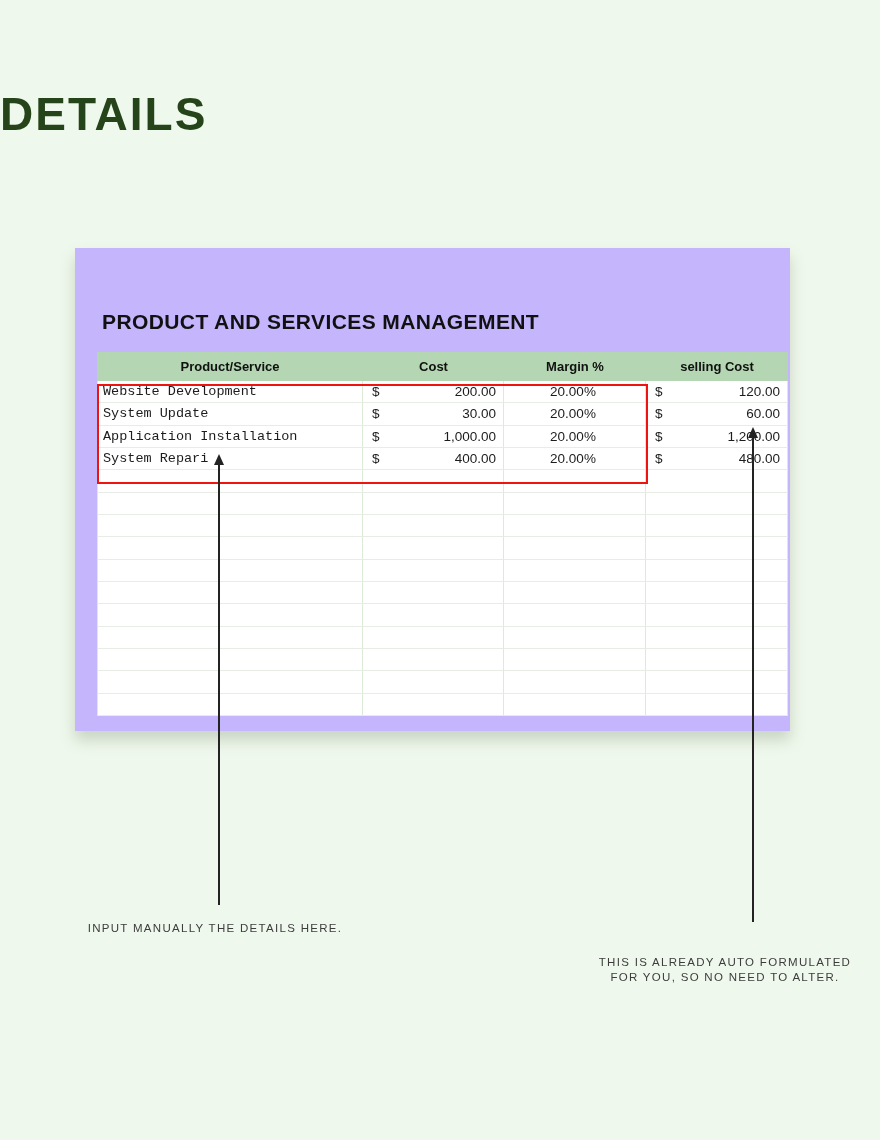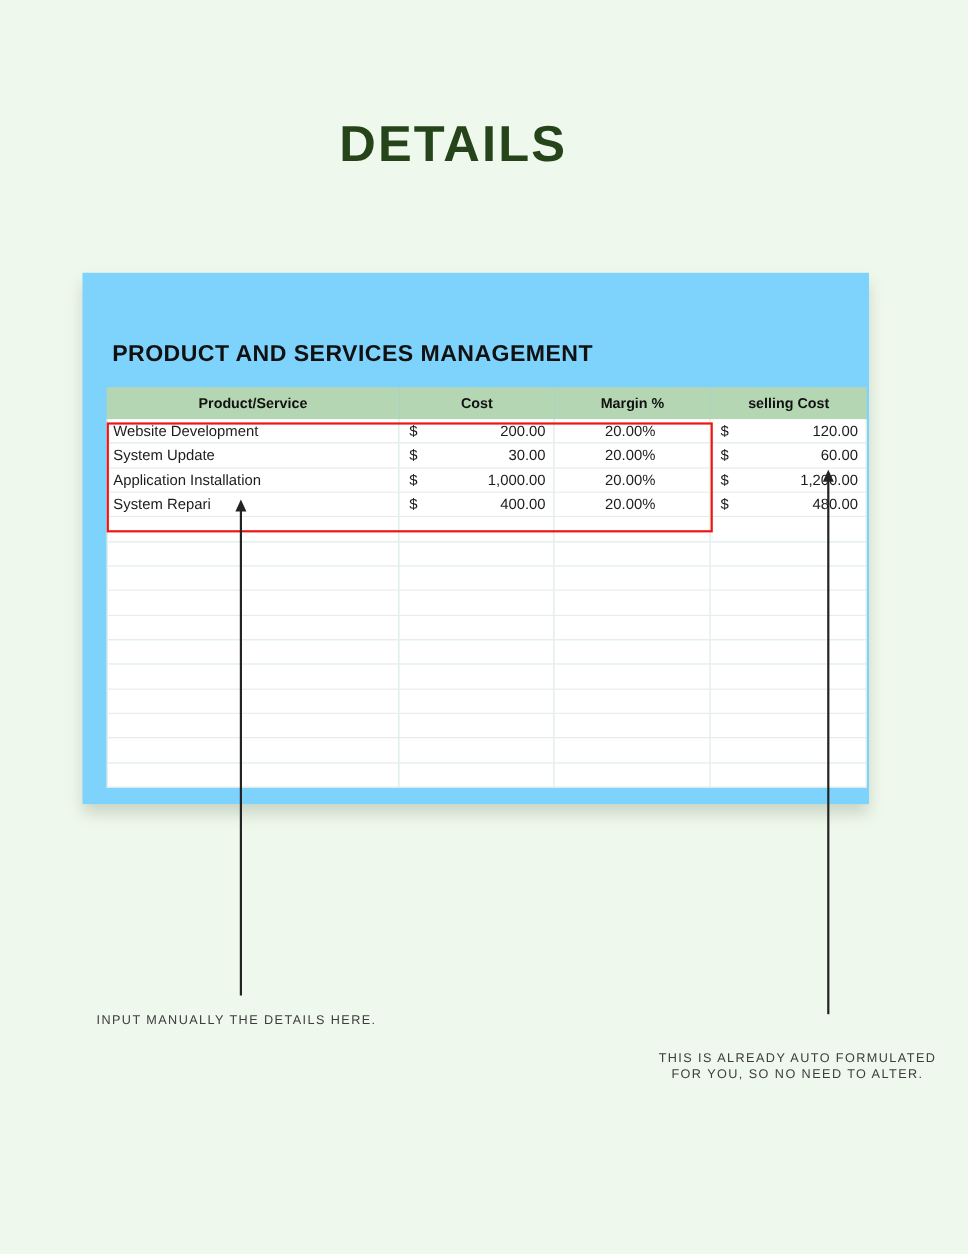--- a/index.html
+++ b/index.html
@@ -14,32 +14,31 @@
   *{margin:0;padding:0;box-sizing:border-box;}
   html,body{width:880px;height:1140px;}
   body{
     position:relative;
     background:var(--page-bg);
     font-family:"Liberation Sans", sans-serif;
     overflow:hidden;
   }
   .page-title{
     position:absolute;
-    top:103px;left:0;width:824px;
-    text-align:center;
+    top:87px;left:0;width:824px;
     font-size:46px;
     font-weight:800;
     letter-spacing:2px;
     color:var(--title-green);
   }
   .card{
     position:absolute;
     left:75px;top:248px;
     width:715px;height:483px;
-    background:#7dd3fc;
+    background:#c4b5fd;
     box-shadow:0 9px 14px rgba(108,130,102,0.30);
   }
   .card-title{
     position:absolute;
     left:27px;top:62px;
     font-size:21px;
     font-weight:700;
     letter-spacing:0.4px;
     color:#111111;
   }
@@ -64,21 +63,21 @@
     font-size:13.5px;
     color:var(--ink);
     vertical-align:middle;
     border-bottom:1px solid var(--grid-h);
     border-right:1px solid var(--grid-v);
     background:#ffffff;
     white-space:nowrap;
     overflow:hidden;
   }
   table.sheet td:first-child{border-left:1px solid var(--grid-v);}
-  td.c-product{padding-left:5px;text-align:left;}
+  td.c-product{padding-left:5px;text-align:left;font-family:Liberation Mono, monospace;}
   td.c-money{padding:0;}
   td.c-money .money{
     display:flex;justify-content:space-between;align-items:center;
     padding:0 7px 0 9px;
   }
   td.c-margin{text-align:center;padding-right:3px;}
   .red-box{
     position:absolute;
     left:97px;top:384px;
     width:551px;height:100px;

